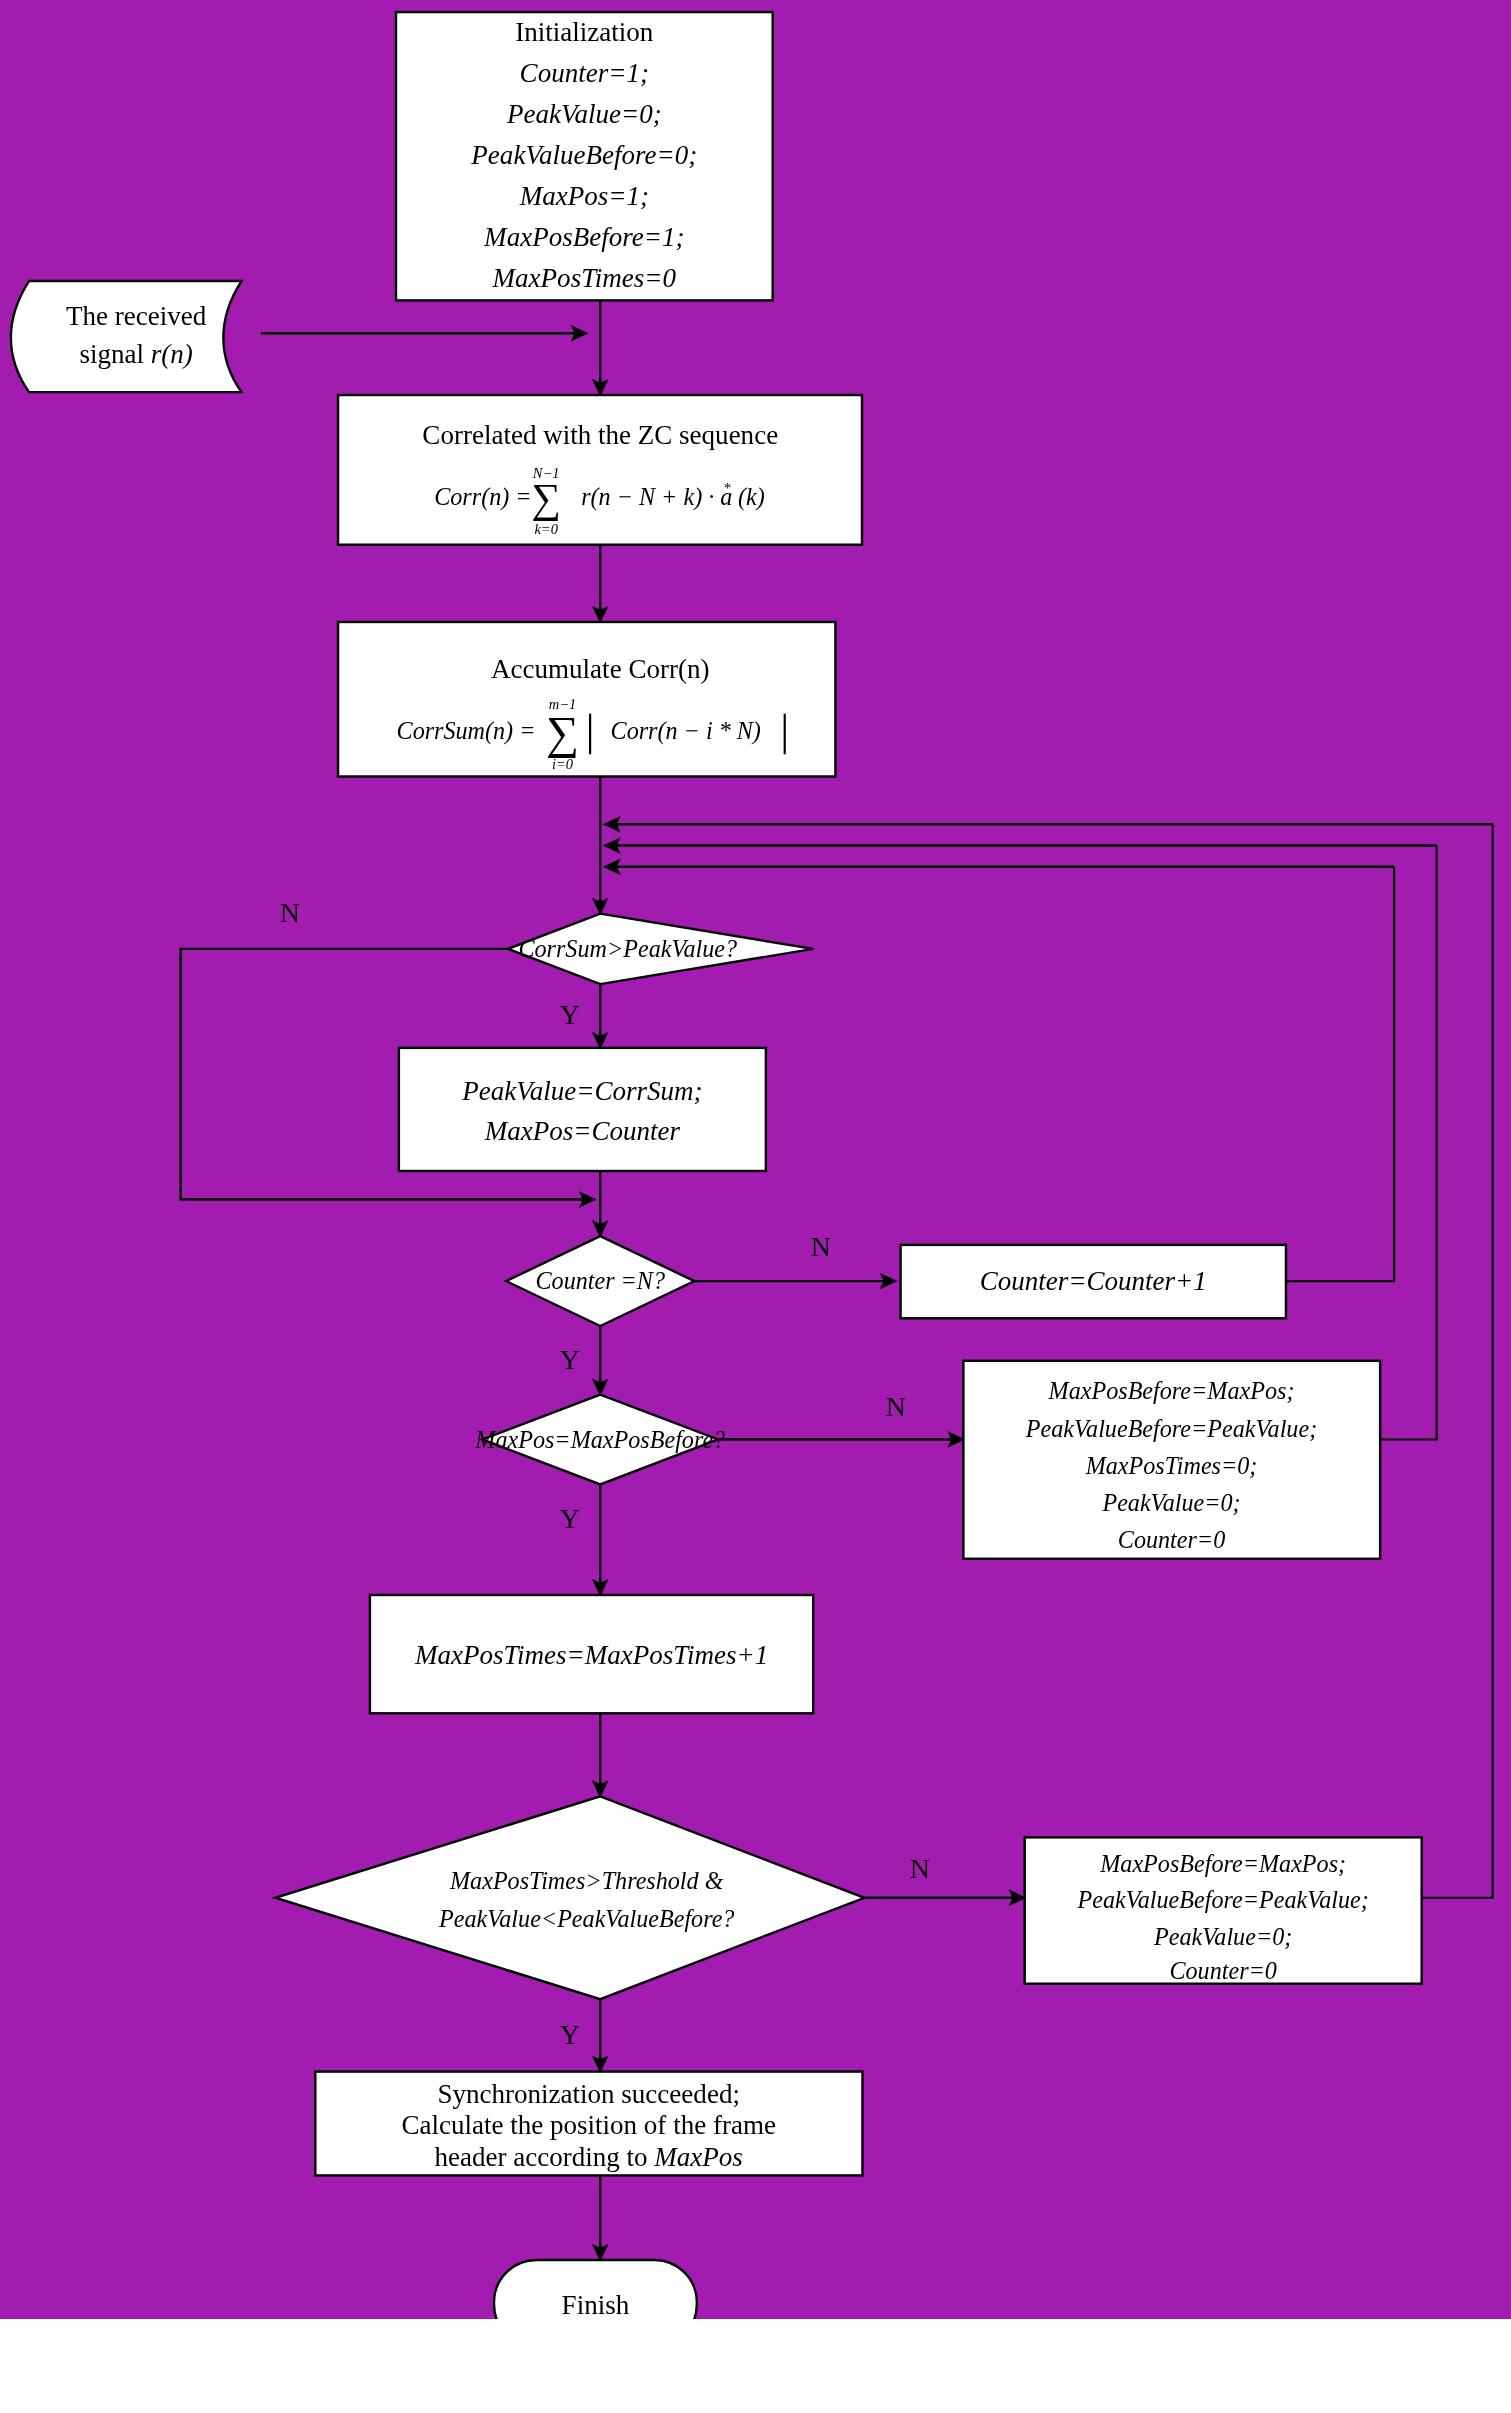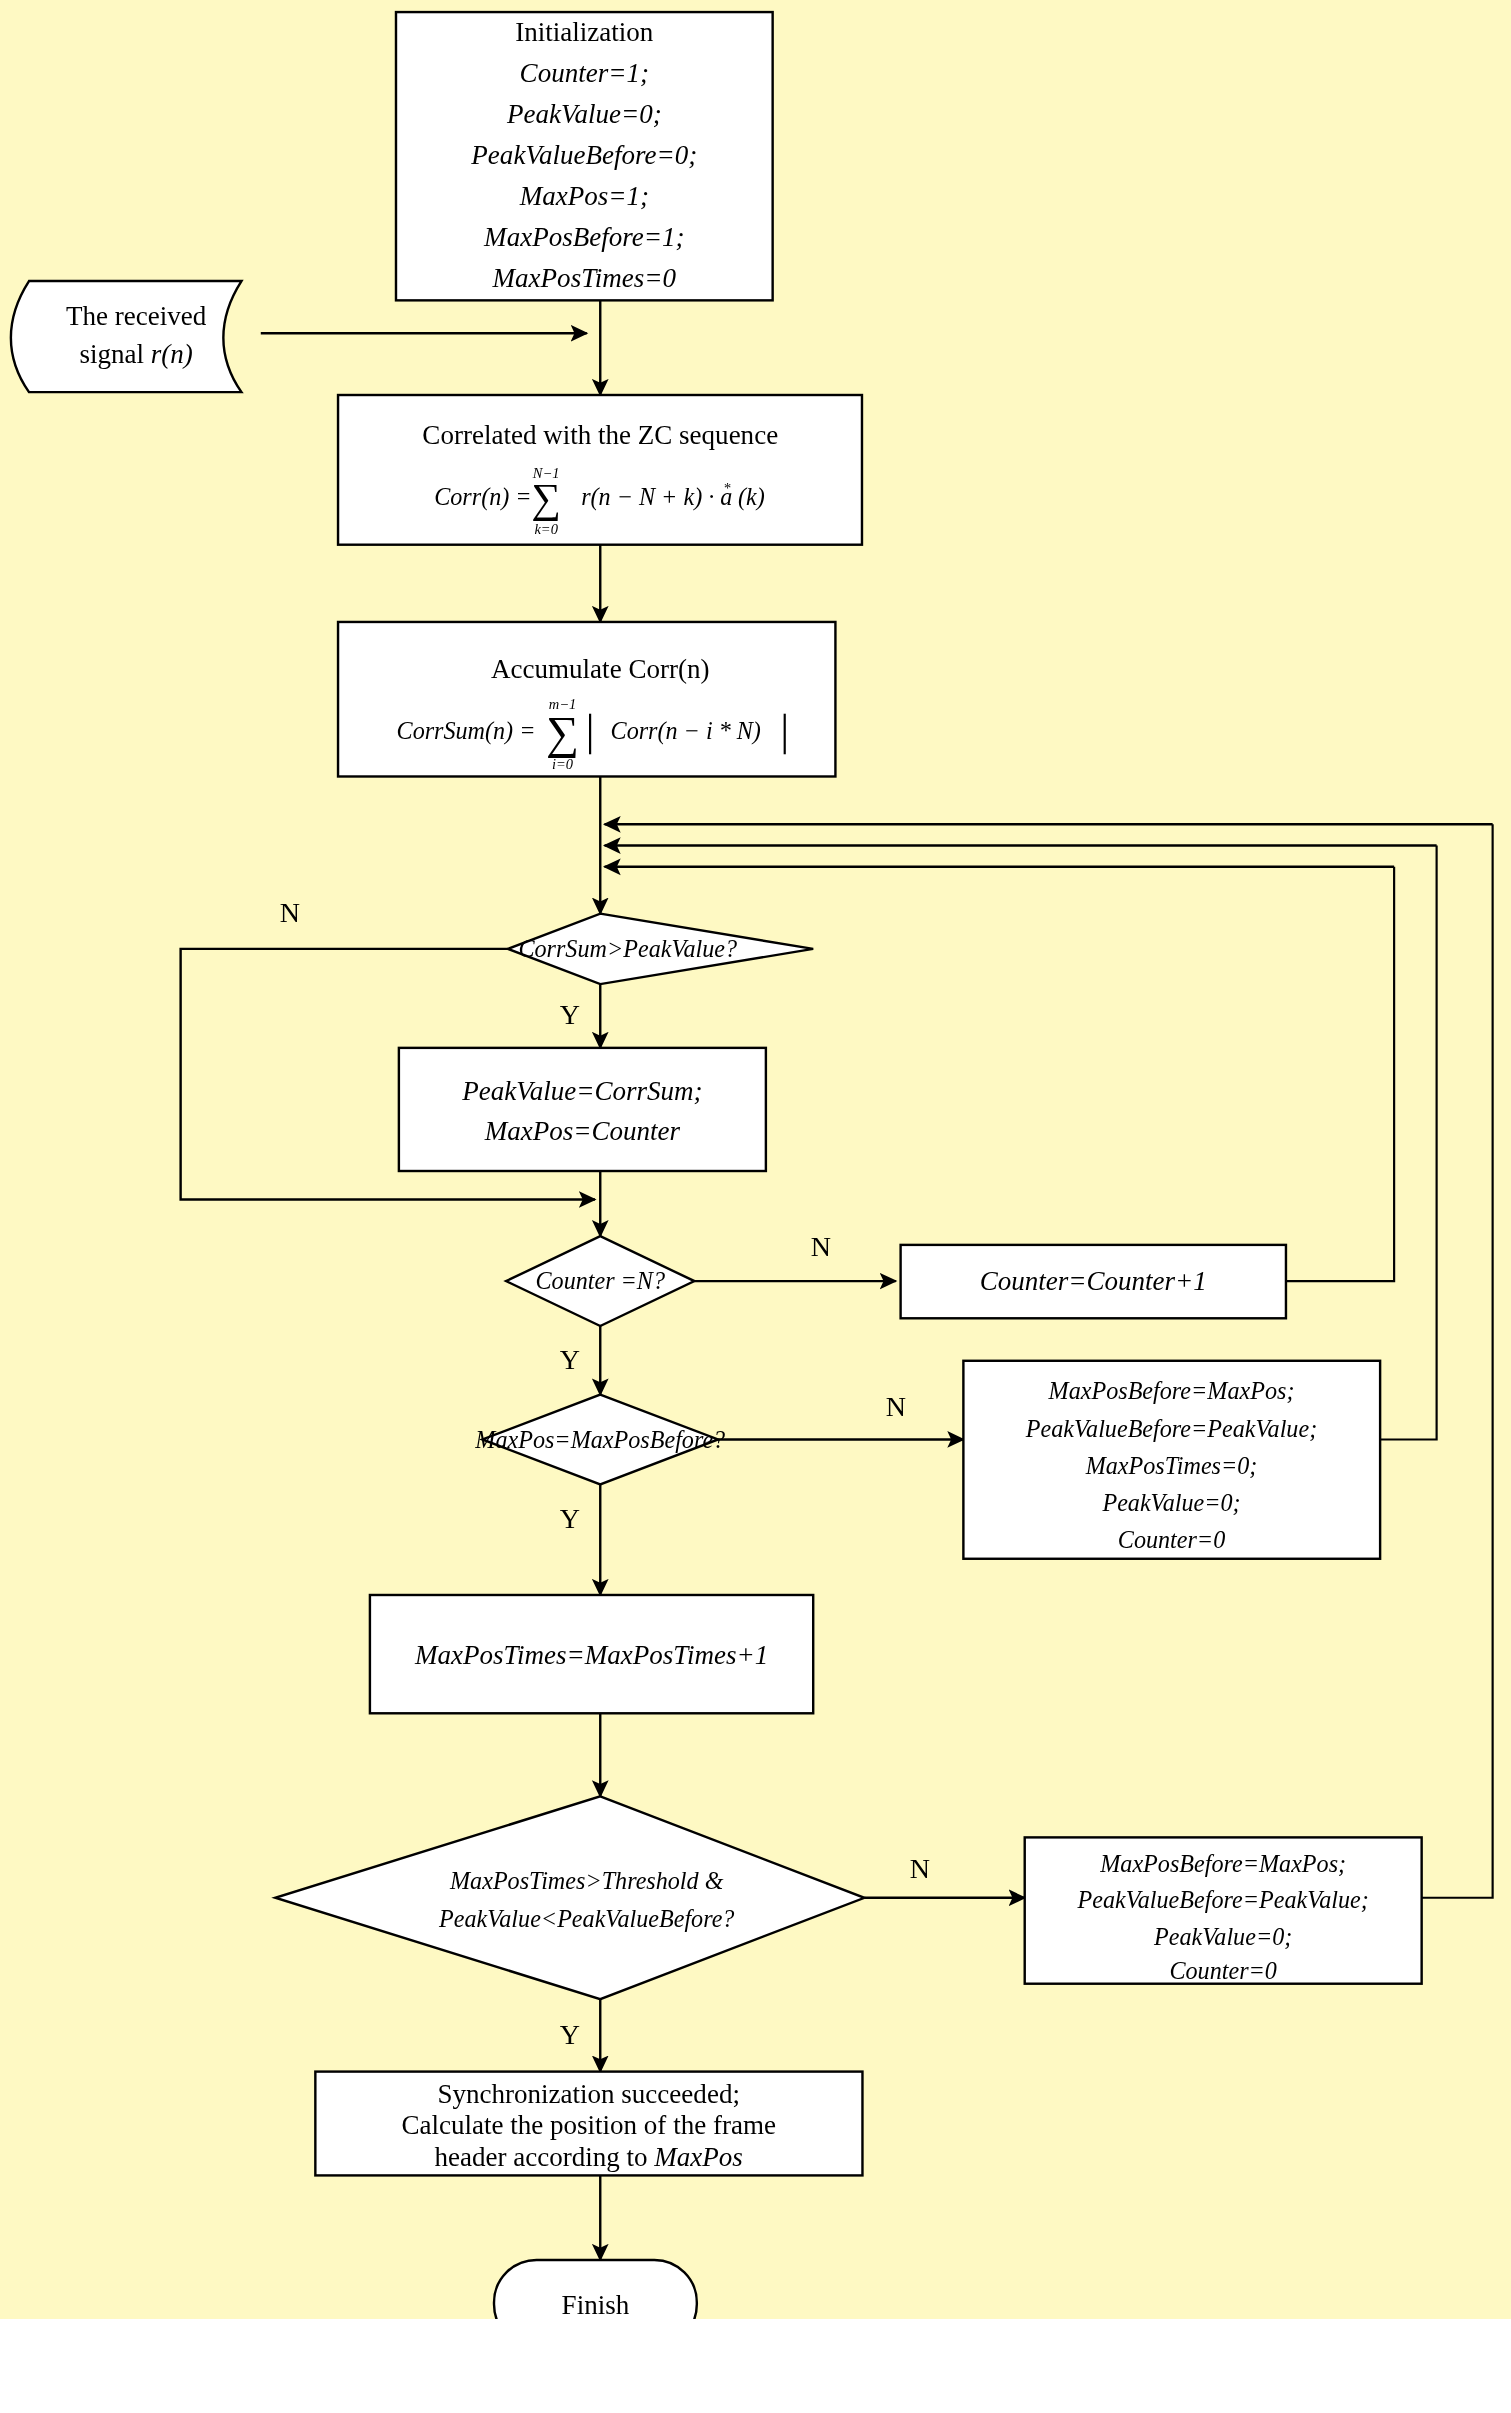--- a/index.html
+++ b/index.html
@@ -7,21 +7,21 @@
     padding: 0;
     background: #ffffff;
   }
   body {
     font-family: "Liberation Serif", "DejaVu Serif", serif;
   }
   #flowchart-root {
     position: relative;
     width: 1511px;
     height: 2319px;
-    background: #fef9c3;
+    background: #a21caf;
     overflow: hidden;
   }
   svg.fc {
     position: absolute;
     top: 0;
     left: 0;
     width: 1511px;
     height: 2413px;
   }
   .shape { fill: #ffffff; stroke: #000000; stroke-width: 5; }

